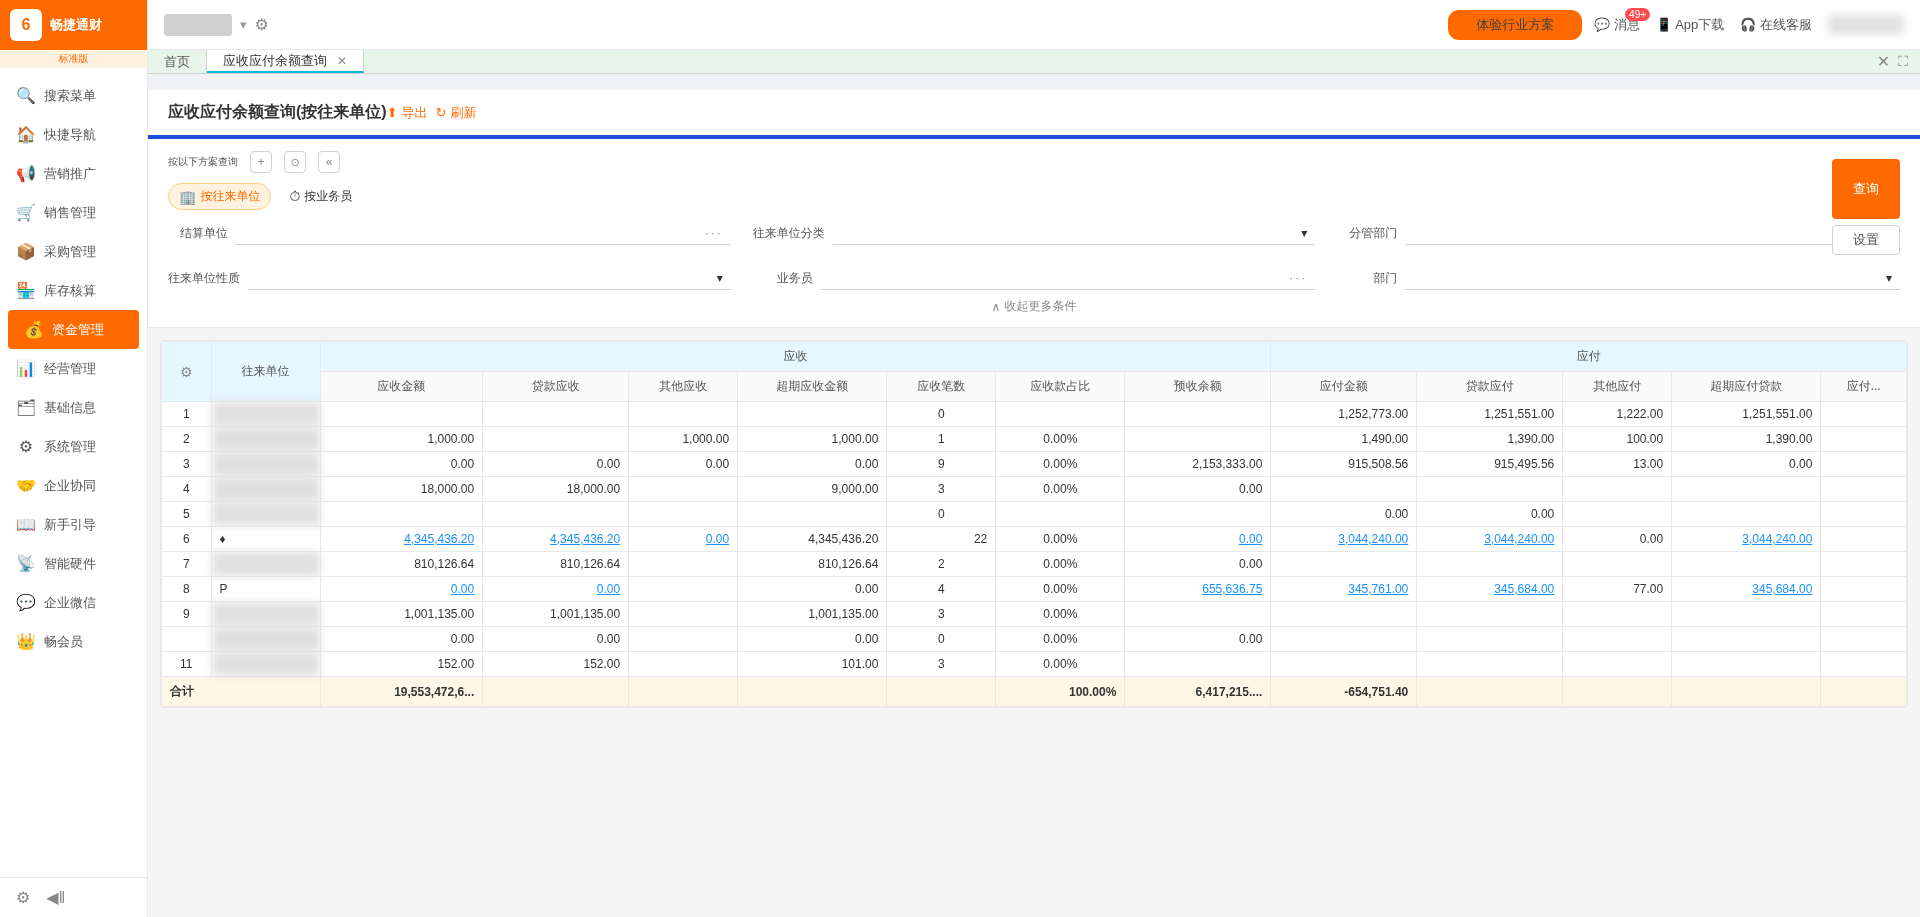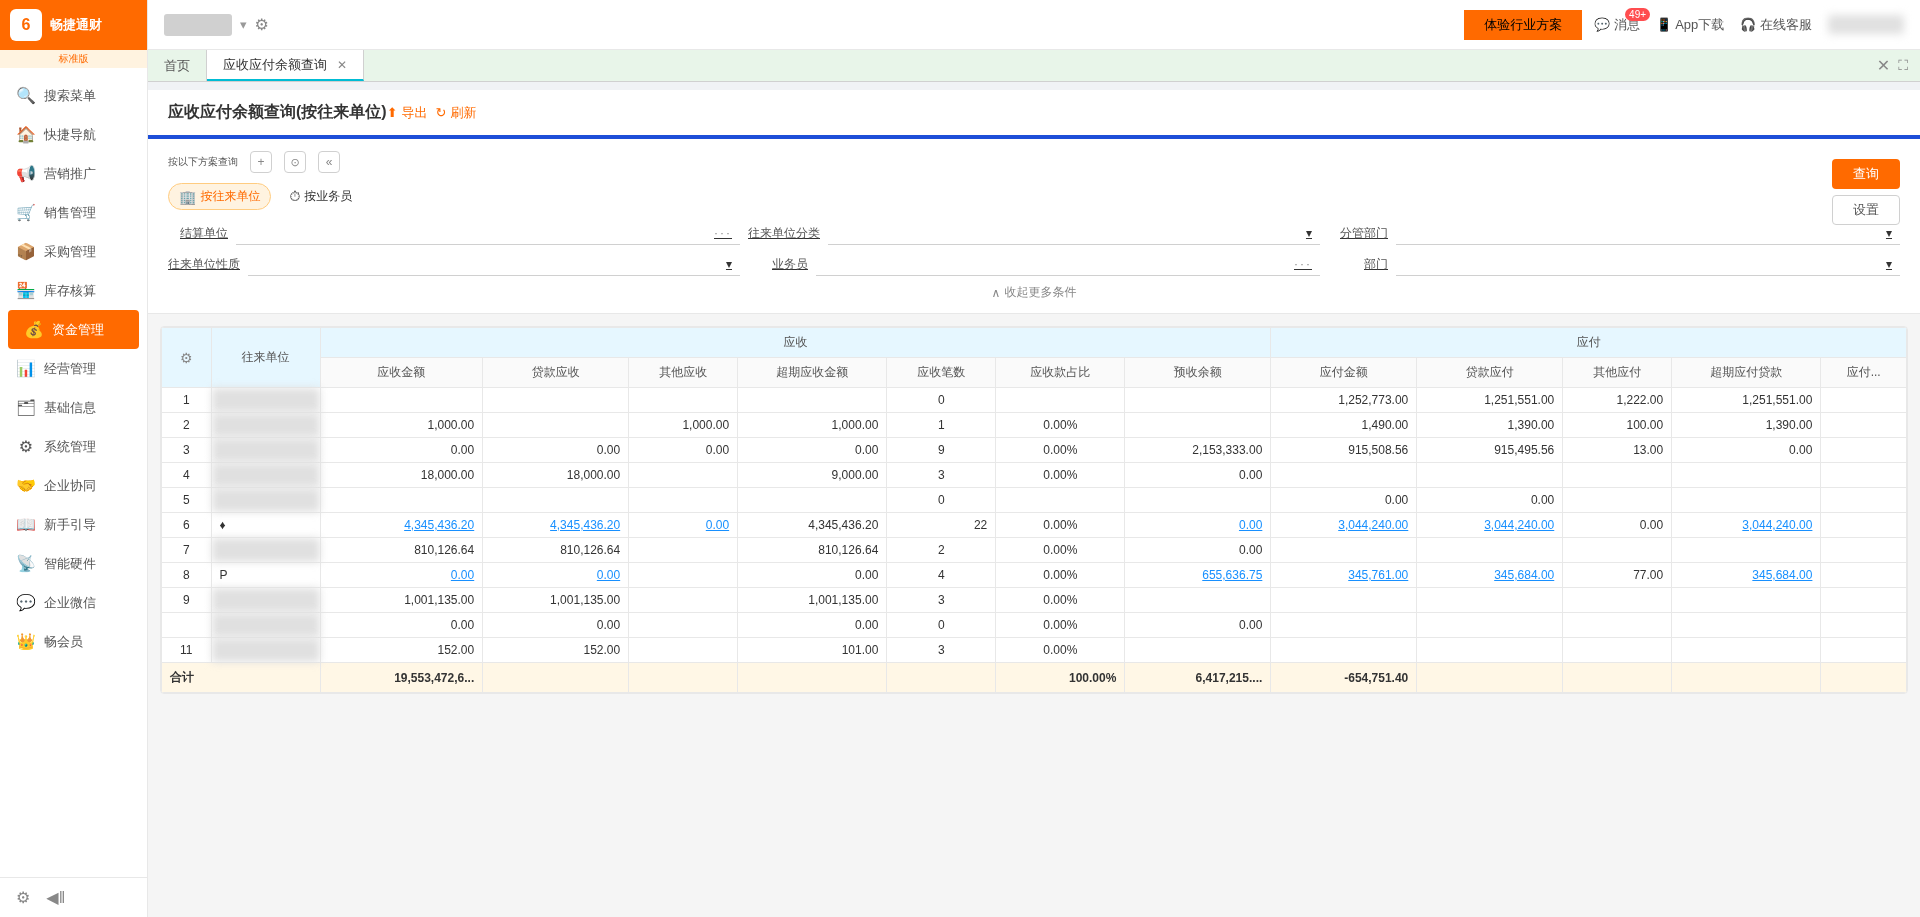--- a/index.html
+++ b/index.html
@@ -39,34 +39,34 @@
       background: #fff; border-bottom: 1px solid #e8e8e8; z-index: 99;
       display: flex; align-items: center; padding: 0 16px; gap: 12px;
     }
     .header-breadcrumb {
       display: flex; align-items: center; gap: 8px; flex: 1; font-size: 13px; color: #888;
     }
     .header-breadcrumb .blurred-text {
       background: #d0d0d0; border-radius: 3px; color: transparent; font-size: 13px; padding: 2px 8px;
     }
     .header-nav-btn {
-      background: #ff6a00; color: #000000; border: none; padding: 6px 20px;
-      border-radius: 0; cursor: pointer; font-size: 13px;
+      background: #ff6a00; color: #404040; border: none; padding: 6px 28px;
+      border-radius: 11px; cursor: pointer; font-size: 13px;
     }
     .header-right { display: flex; align-items: center; gap: 16px; font-size: 13px; color: #555; }
     .header-badge { position: relative; cursor: pointer; }
     .badge-count {
       position: absolute; top: -8px; right: -10px; background: #ff4d4f; color: #fff;
       border-radius: 10px; font-size: 10px; padding: 1px 4px; min-width: 18px; text-align: center;
     }
     .header-user { background: #d0d0d0; border-radius: 3px; color: transparent; padding: 2px 30px; }
 
     
     .tab-bar {
-      position: fixed; left: 148px; top: 50px; right: 0; height: 32px;
+      position: fixed; left: 148px; top: 50px; right: 0; height: 24px;
       background: #e8f5e9; border-bottom: 1px solid #d0d0d0; z-index: 98;
       display: flex; align-items: stretch;
     }
     .tab-item {
       display: flex; align-items: center; gap: 6px; padding: 0 16px;
       cursor: pointer; font-size: 13px; color: #555; border-right: 1px solid #d0d0d0;
       background: #f5f5f5;
     }
     .tab-item.active { background: #fff; color: #333; border-bottom: 2px solid #00bcd4; }
     .tab-close { font-size: 12px; color: #888; cursor: pointer; margin-left: 4px; }
@@ -107,42 +107,42 @@
     .scheme-item {
       display: flex; align-items: center; gap: 4px; padding: 4px 10px;
       border-radius: 20px; cursor: pointer; font-size: 12px;
     }
     .scheme-item.active {
       background: #fff3e0; color: #ff6a00; border: 1px solid #ffcc80;
     }
     .scheme-icon { font-size: 14px; }
 
     .filter-grid {
-      display: grid; grid-template-columns: repeat(3, 1fr); gap: 8px; margin-top: 10px; text-decoration: underline;
+      display: grid; grid-template-columns: repeat(3, 1fr); gap: 22px; margin-top: 10px;
     }
     .filter-row {
       display: flex; align-items: center; gap: 8px;
     }
     .filter-field-label { font-size: 12px; color: #555; white-space: nowrap; min-width: 60px; text-align: right; }
     .filter-input {
       flex: 1; border: none; border-bottom: 1px solid #d0d0d0; padding: 4px 8px;
       font-size: 12px; outline: none; background: transparent; color: #333;
     }
     .filter-select {
       flex: 1; display: flex; align-items: center; border-bottom: 1px solid #d0d0d0;
       padding: 4px 8px; cursor: pointer; justify-content: space-between;
     }
     .filter-dots { color: #888; cursor: pointer; letter-spacing: 2px; }
 
     .filter-collapse {
       display: flex; justify-content: center; margin-top: 8px; cursor: pointer;
       color: #888; font-size: 12px; gap: 4px; align-items: center;
     }
     .btn-query {
-      background: #ff6a00; color: #fff; border: none; padding: 6px 20px;
+      background: #ff6a00; color: #fff; border: none; padding: 21px 20px;
       border-radius: 4px; cursor: pointer; font-size: 13px;
     }
     .btn-setting {
       background: #fff; color: #555; border: 1px solid #d0d0d0; padding: 5px 20px;
       border-radius: 4px; cursor: pointer; font-size: 13px;
     }
 
     .filter-container { position: relative; }
 
     

